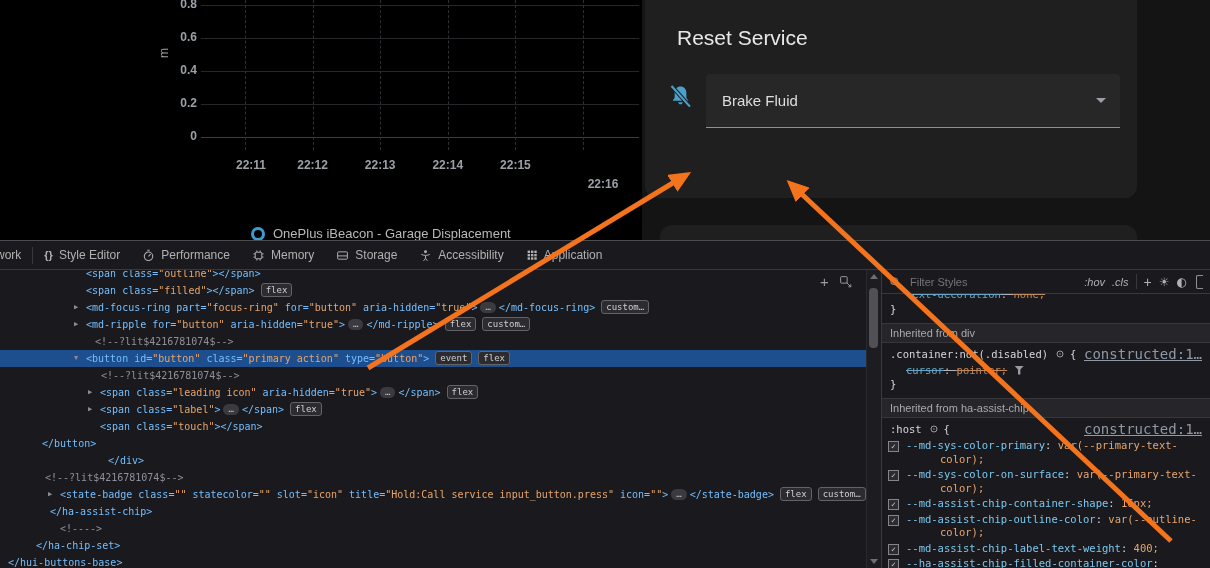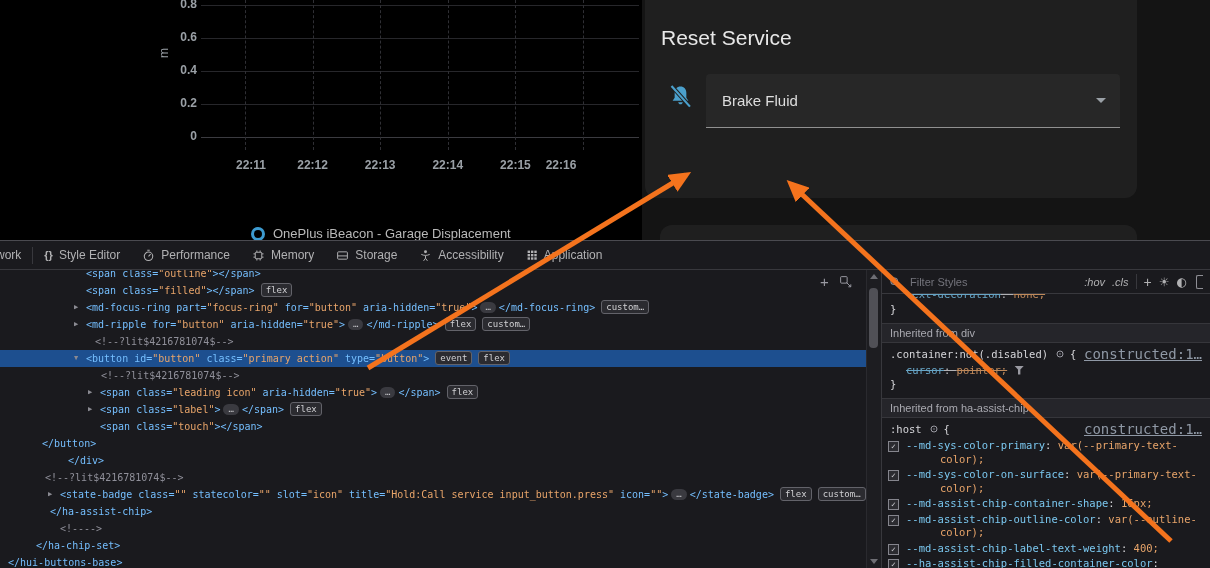--- a/index.html
+++ b/index.html
@@ -13,21 +13,21 @@
   .hgrid{position:absolute;left:56px;width:438px;height:0;border-top:1px solid #27272b;}
   .hgrid.axis{border-top:1px solid #3b3b40;}
   .y-label{position:absolute;width:44px;text-align:right;color:#9aa0a6;font-size:12px;font-weight:600;}
   .x-label{position:absolute;top:158px;width:56px;text-align:center;color:#9aa0a6;font-size:12px;font-weight:600;}
   .unit-label{position:absolute;left:14px;top:46px;color:#9aa0a6;font-size:12px;transform:rotate(-90deg);}
   .legend-row{position:absolute;left:106px;top:226px;display:flex;align-items:center;gap:8px;}
   .legend-dot{width:8px;height:8px;border-radius:50%;border:3px solid #3d9bd0;}
   .legend-label{color:#b9b9b9;font-size:13px;white-space:nowrap;}
 
   .reset-card{position:absolute;left:645px;top:-22px;width:492px;height:220px;background:#1f1f1f;border-radius:12px;}
-  .reset-title{position:absolute;left:16px;top:48px;font-size:21px;color:#e8e8e8;}
+  .reset-title{position:absolute;left:32px;top:48px;font-size:21px;color:#e8e8e8;}
   .entity-icon{position:absolute;left:22px;top:105px;}
   .select{position:absolute;left:61px;top:96px;width:414px;height:53px;background:#272727;
           border-bottom:1px solid #909090;border-radius:4px 4px 0 0;}
   .select-value{position:absolute;left:16px;top:0;line-height:53px;font-size:15px;color:#dedede;}
   .select-caret{position:absolute;right:14px;top:24px;width:0;height:0;
                 border-left:5px solid transparent;border-right:5px solid transparent;border-top:5px solid #9aa0a6;}
   .reset-btn{position:absolute;left:41px;top:166px;height:31px;border-radius:16px;background:#008080;
              display:flex;align-items:center;gap:4px;padding:0 12px 0 8px;cursor:pointer;}
   .reset-btn-label{font-size:12px;color:#e4efef;white-space:nowrap;}
   .card2{position:absolute;left:660px;top:225px;width:477px;height:20px;border-radius:12px 12px 0 0;background:#1f1f1f;}
@@ -125,21 +125,21 @@
         <div class="x-label" style="left: 78px;">22:11</div>
         <div class="vgrid" style="left: 167.6px;"></div>
         <div class="x-label" style="left: 139.6px;">22:12</div>
         <div class="vgrid" style="left: 235.2px;"></div>
         <div class="x-label" style="left: 207.2px;">22:13</div>
         <div class="vgrid" style="left: 302.8px;"></div>
         <div class="x-label" style="left: 274.8px;">22:14</div>
         <div class="vgrid" style="left: 370.4px;"></div>
         <div class="x-label" style="left: 342.4px;">22:15</div>
         <div class="vgrid" style="left: 438px;"></div>
-        <div class="x-label" style="left: 388px;">22:16</div>
+        <div class="x-label" style="left: 430px; margin-top: 19px;">22:16</div>
       </div>
     <div class="unit-label">m</div>
     <div class="legend-row">
       <span class="legend-dot"></span>
       <span class="legend-label">OnePlus iBeacon - Garage Displacement</span>
     </div>
   </div>
 
   <div class="reset-card">
     <div class="reset-title">Reset Service</div>
@@ -229,21 +229,21 @@
           <div class="mline" style="padding-left: 86px;"><span class="tok-p">&lt;</span><span class="tok-t">span</span><span class="tok-a"> class</span><span class="tok-p">=</span><span class="tok-v">"filled"</span><span class="tok-p">&gt;&lt;/</span><span class="tok-t">span</span><span class="tok-p">&gt;</span><span class="badge">flex</span></div>
           <div class="mline" style="padding-left: 86px;"><span class="twisty" style="left: 74px;">▶</span><span class="tok-p">&lt;</span><span class="tok-t">md-focus-ring</span><span class="tok-a"> part</span><span class="tok-p">=</span><span class="tok-v">"focus-ring"</span><span class="tok-a"> for</span><span class="tok-p">=</span><span class="tok-v">"button"</span><span class="tok-a"> aria-hidden</span><span class="tok-p">=</span><span class="tok-v">"true"</span><span class="tok-p">&gt;</span><span class="ell">…</span><span class="tok-p">&lt;/</span><span class="tok-t">md-focus-ring</span><span class="tok-p">&gt;</span><span class="badge">custom…</span></div>
           <div class="mline" style="padding-left: 86px;"><span class="twisty" style="left: 74px;">▶</span><span class="tok-p">&lt;</span><span class="tok-t">md-ripple</span><span class="tok-a"> for</span><span class="tok-p">=</span><span class="tok-v">"button"</span><span class="tok-a"> aria-hidden</span><span class="tok-p">=</span><span class="tok-v">"true"</span><span class="tok-p">&gt;</span><span class="ell">…</span><span class="tok-p">&lt;/</span><span class="tok-t">md-ripple</span><span class="tok-p">&gt;</span><span class="badge">flex</span><span class="badge">custom…</span></div>
           <div class="mline" style="padding-left: 95px;"><span class="tok-c">&lt;!--?lit$4216781074$--&gt;</span></div>
           <div class="mline sel" style="padding-left: 86px;"><span class="twisty" style="left: 74px;">▼</span><span class="tok-p">&lt;</span><span class="tok-t">button</span><span class="tok-a"> id</span><span class="tok-p">=</span><span class="tok-v">"button"</span><span class="tok-a"> class</span><span class="tok-p">=</span><span class="tok-v">"primary action"</span><span class="tok-a"> type</span><span class="tok-p">=</span><span class="tok-v">"button"</span><span class="tok-p">&gt;</span><span class="badge">event</span><span class="badge">flex</span></div>
           <div class="mline" style="padding-left: 101px;"><span class="tok-c">&lt;!--?lit$4216781074$--&gt;</span></div>
           <div class="mline" style="padding-left: 100px;"><span class="twisty" style="left: 88px;">▶</span><span class="tok-p">&lt;</span><span class="tok-t">span</span><span class="tok-a"> class</span><span class="tok-p">=</span><span class="tok-v">"leading icon"</span><span class="tok-a"> aria-hidden</span><span class="tok-p">=</span><span class="tok-v">"true"</span><span class="tok-p">&gt;</span><span class="ell">…</span><span class="tok-p">&lt;/</span><span class="tok-t">span</span><span class="tok-p">&gt;</span><span class="badge">flex</span></div>
           <div class="mline" style="padding-left: 100px;"><span class="twisty" style="left: 88px;">▶</span><span class="tok-p">&lt;</span><span class="tok-t">span</span><span class="tok-a"> class</span><span class="tok-p">=</span><span class="tok-v">"label"</span><span class="tok-p">&gt;</span><span class="ell">…</span><span class="tok-p">&lt;/</span><span class="tok-t">span</span><span class="tok-p">&gt;</span><span class="badge">flex</span></div>
           <div class="mline" style="padding-left: 100px;"><span class="tok-p">&lt;</span><span class="tok-t">span</span><span class="tok-a"> class</span><span class="tok-p">=</span><span class="tok-v">"touch"</span><span class="tok-p">&gt;&lt;/</span><span class="tok-t">span</span><span class="tok-p">&gt;</span></div>
           <div class="mline" style="padding-left: 42px;"><span class="tok-p">&lt;/</span><span class="tok-t">button</span><span class="tok-p">&gt;</span></div>
-          <div class="mline" style="padding-left: 68px;"><span class="tok-p">&lt;/</span><span class="tok-t">div</span><span class="tok-p">&gt;</span></div>
+          <div class="mline" style="padding-left: 108px;"><span class="tok-p">&lt;/</span><span class="tok-t">div</span><span class="tok-p">&gt;</span></div>
           <div class="mline" style="padding-left: 45px;"><span class="tok-c">&lt;!--?lit$4216781074$--&gt;</span></div>
           <div class="mline" style="padding-left: 60px;"><span class="twisty" style="left: 48px;">▶</span><span class="tok-p">&lt;</span><span class="tok-t">state-badge</span><span class="tok-a"> class</span><span class="tok-p">=</span><span class="tok-v">""</span><span class="tok-a"> statecolor</span><span class="tok-p">=</span><span class="tok-v">""</span><span class="tok-a"> slot</span><span class="tok-p">=</span><span class="tok-v">"icon"</span><span class="tok-a"> title</span><span class="tok-p">=</span><span class="tok-v">"Hold:Call service input_button.press"</span><span class="tok-a"> icon</span><span class="tok-p">=</span><span class="tok-v">""</span><span class="tok-p">&gt;</span><span class="ell">…</span><span class="tok-p">&lt;/</span><span class="tok-t">state-badge</span><span class="tok-p">&gt;</span><span class="badge">flex</span><span class="badge">custom…</span></div>
           <div class="mline" style="padding-left: 50px;"><span class="tok-p">&lt;/</span><span class="tok-t">ha-assist-chip</span><span class="tok-p">&gt;</span></div>
           <div class="mline" style="padding-left: 60px;"><span class="tok-c">&lt;!----&gt;</span></div>
           <div class="mline" style="padding-left: 36px;"><span class="tok-p">&lt;/</span><span class="tok-t">ha-chip-set</span><span class="tok-p">&gt;</span></div>
           <div class="mline" style="padding-left: 8px;"><span class="tok-p">&lt;/</span><span class="tok-t">hui-buttons-base</span><span class="tok-p">&gt;</span></div>
         </div>
       <div class="markup-tools">
         <span>+</span>
         <span style="display:flex">

